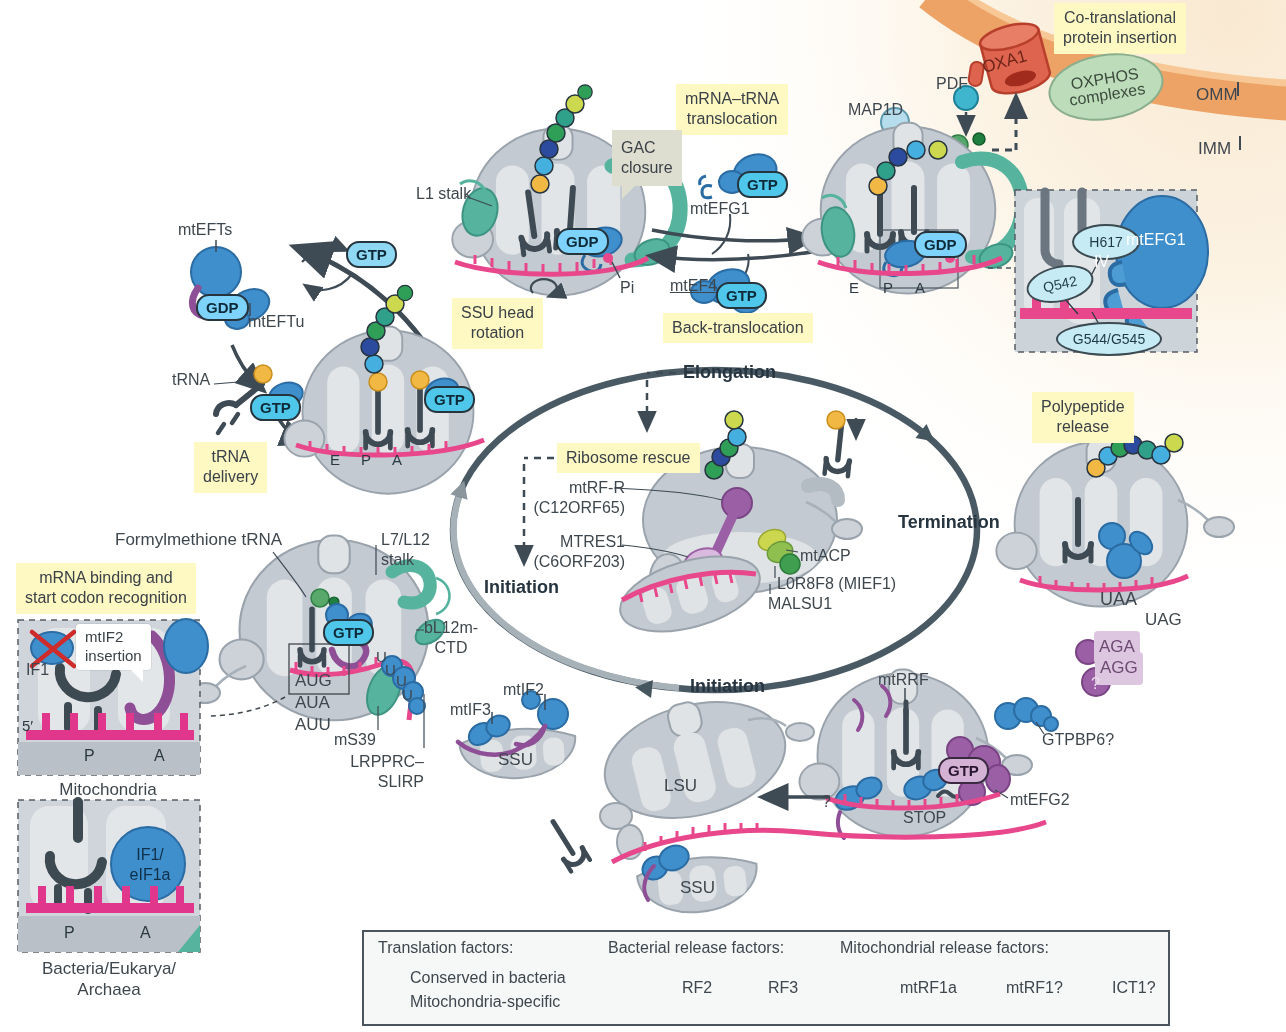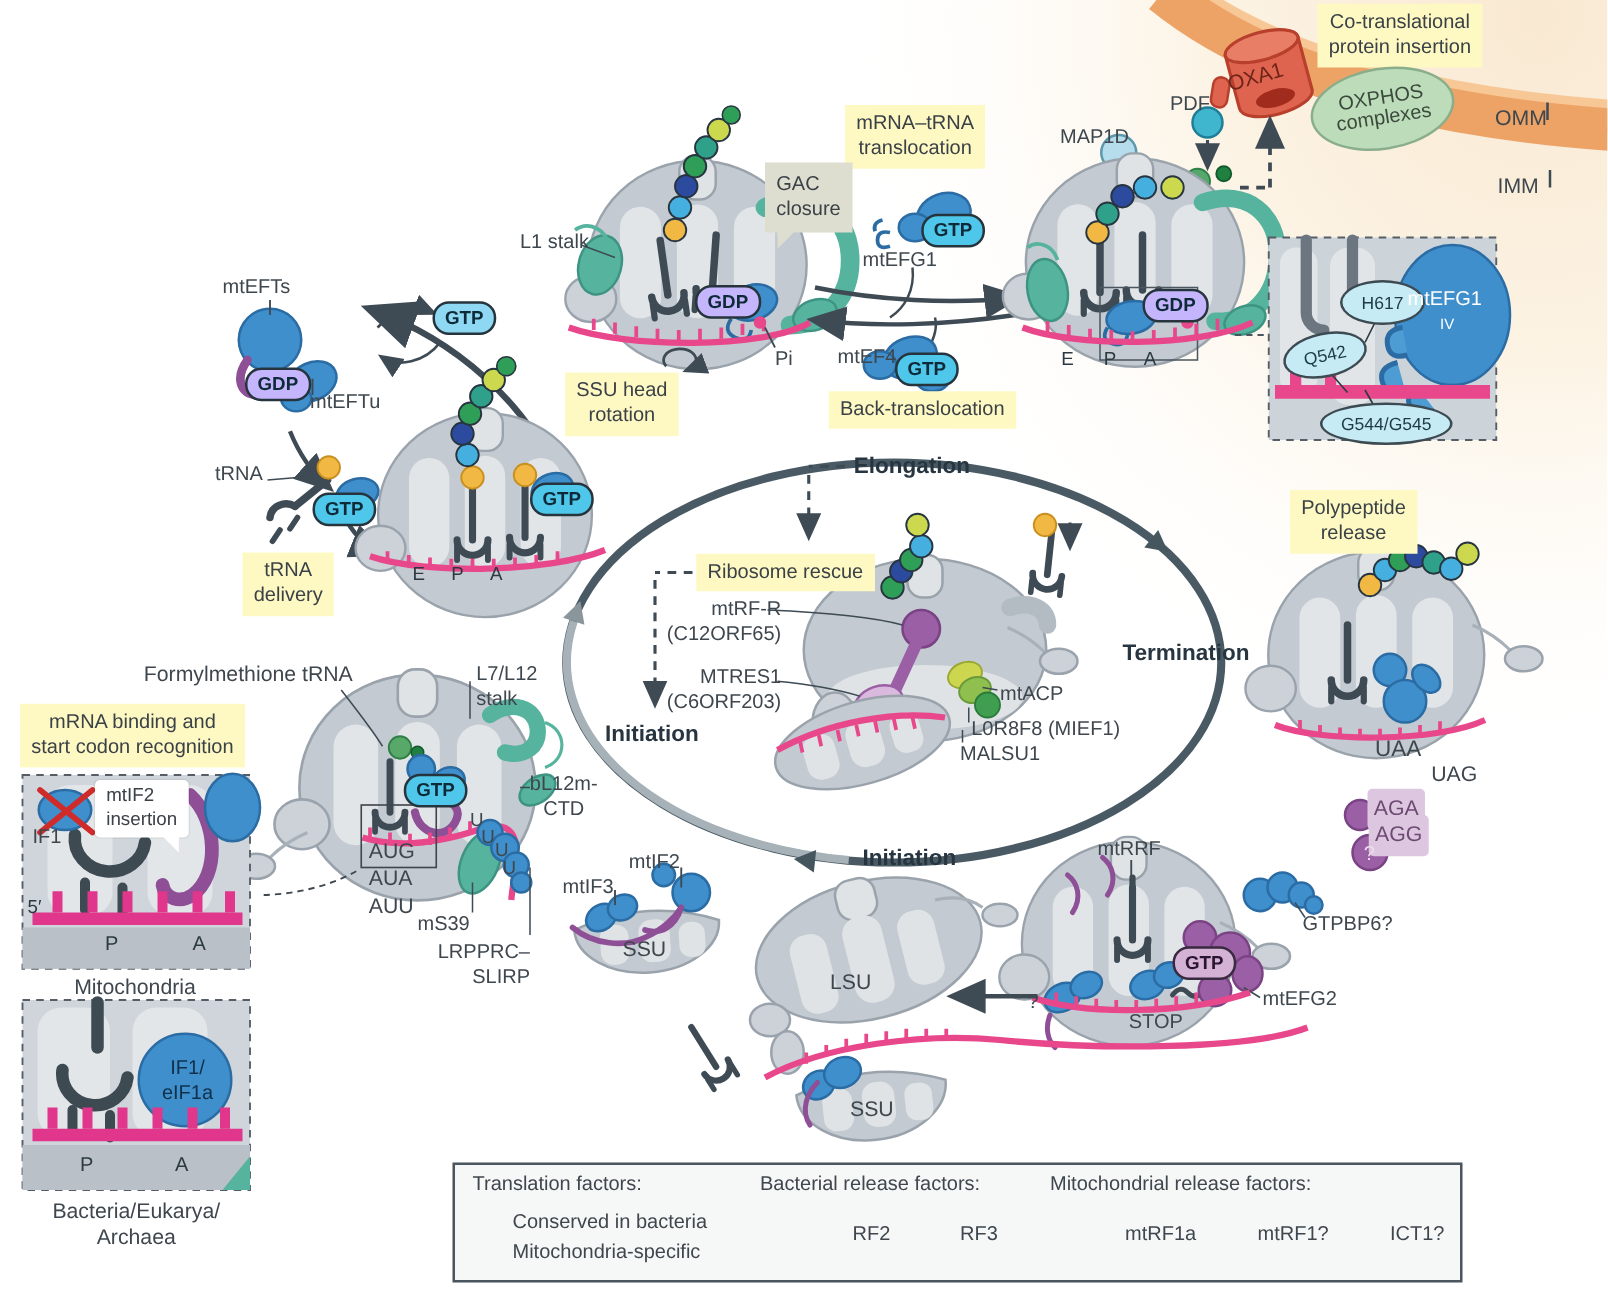--- a/index.html
+++ b/index.html
@@ -6,21 +6,21 @@
   #canvas{position:relative;width:1286px;height:1032px;background:#ffffff;overflow:hidden;
           font-family:"Liberation Sans",sans-serif;}
   #bg{position:absolute;left:0;top:0;}
   .lbl{position:absolute;font:16px/1.22 "Liberation Sans",sans-serif;color:#3f474e;white-space:pre-line;}
   .sm{font-size:15px;}
   .gbox{position:absolute;background:#fef9c3;color:#3a4147;padding:5px 9px;
         font:16px/1.28 "Liberation Sans",sans-serif;white-space:pre-line;text-align:center;}
   .stage{position:absolute;font:bold 18px/1.2 "Liberation Sans",sans-serif;color:#273540;}
   .badge{position:absolute;background:#4ec7ea;border:2px solid #26353d;border-radius:13px;
          color:#0e2a38;font:bold 15px/1 "Liberation Sans",sans-serif;padding:4px 8px;}
-  .badge.gdp{background:#c4b5fd;}
+  .badge.gdp{background:#7dd3fc;}
   .badge.purple{background:#d3b2d6;border-color:#3a2a40;color:#2a1530;}
   .badge.lt{background:#8fd8f4;}
   .site{position:absolute;font:15px/1 "Liberation Sans",sans-serif;color:#2c3942;}
   .ov{position:absolute;border-radius:50%;display:flex;align-items:center;justify-content:center;
       background:#c6ebf4;border:2px solid #3c4a52;font:14px/1 "Liberation Sans",sans-serif;color:#1d3a46;}
   .bubble{position:absolute;background:#dededà;background:#deded0;padding:8px 9px;color:#3a4147;
           font:16px/1.25 "Liberation Sans",sans-serif;white-space:pre-line;}
   .bubble:after{content:"";position:absolute;left:10px;bottom:-13px;width:0;height:0;
           border:9px solid transparent;border-top-color:#deded0;border-left-color:#deded0;}
   .wbubble{position:absolute;background:#ffffff;border-radius:4px;padding:4px 9px;color:#3a4147;
@@ -450,32 +450,32 @@
 translocation</div>
 <div class="bubble" style="left:612px;top:130px;">GAC
 closure</div>
 <div class="lbl" style="left:690px;top:199px;">mtEFG1</div>
 <div class="badge" style="left:737px;top:171px;">GTP</div>
 <div class="lbl" style="left:416px;top:184px;">L1 stalk</div>
 <div class="badge gdp" style="left:556px;top:228px;">GDP</div>
 <div class="lbl" style="left:620px;top:278px;">Pi</div>
 <div class="gbox" style="left:452px;top:298px;">SSU head
 rotation</div>
-<div class="lbl" style="left:670px;top:276px;">mtEF4</div>
+<div class="lbl" style="left:670px;top:276px;text-decoration:underline;">mtEF4</div>
 <div class="badge" style="left:716px;top:282px;">GTP</div>
 <div class="gbox" style="left:663px;top:313px;">Back-translocation</div>
 <div class="badge gdp" style="left:914px;top:231px;">GDP</div>
 <span class="site" style="left:849px;top:280px;">E</span>
 <span class="site" style="left:883px;top:280px;">P</span>
 <span class="site" style="left:915px;top:280px;">A</span>
 
 <div class="ov" style="left:1072px;top:224px;width:64px;height:32px;">H617</div>
 <div class="ov" style="left:1026px;top:266px;width:64px;height:32px;transform:rotate(-12deg);">Q542</div>
 <div class="lbl" style="left:1126px;top:230px;color:#ffffff;font-size:16px;">mtEFG1</div>
-<div class="lbl" style="left:1152px;top:252px;color:#ffffff;font-size:12px;">IV</div>
+<div class="lbl" style="left:1094px;top:252px;color:#ffffff;font-size:16px;">IV</div>
 <div class="ov" style="left:1056px;top:322px;width:102px;height:30px;">G544/G545</div>
 
 <div class="lbl" style="left:178px;top:220px;">mtEFTs</div>
 <div class="badge lt" style="left:346px;top:241px;">GTP</div>
 <div class="badge gdp" style="left:196px;top:294px;">GDP</div>
 <div class="lbl" style="left:248px;top:312px;">mtEFTu</div>
 <div class="lbl" style="left:172px;top:370px;">tRNA</div>
 <div class="badge" style="left:250px;top:394px;">GTP</div>
 <div class="gbox" style="left:194px;top:442px;">tRNA
 delivery</div>

